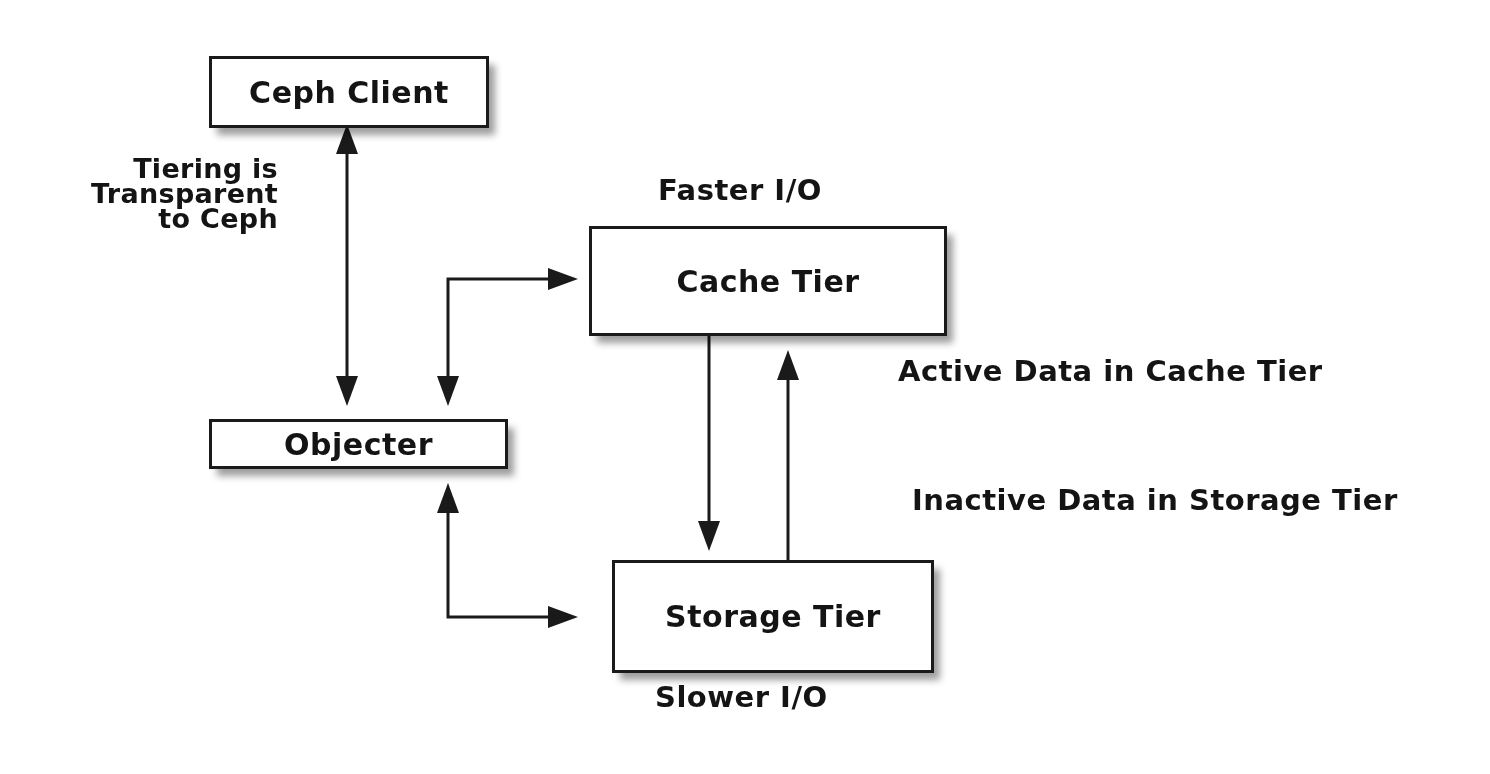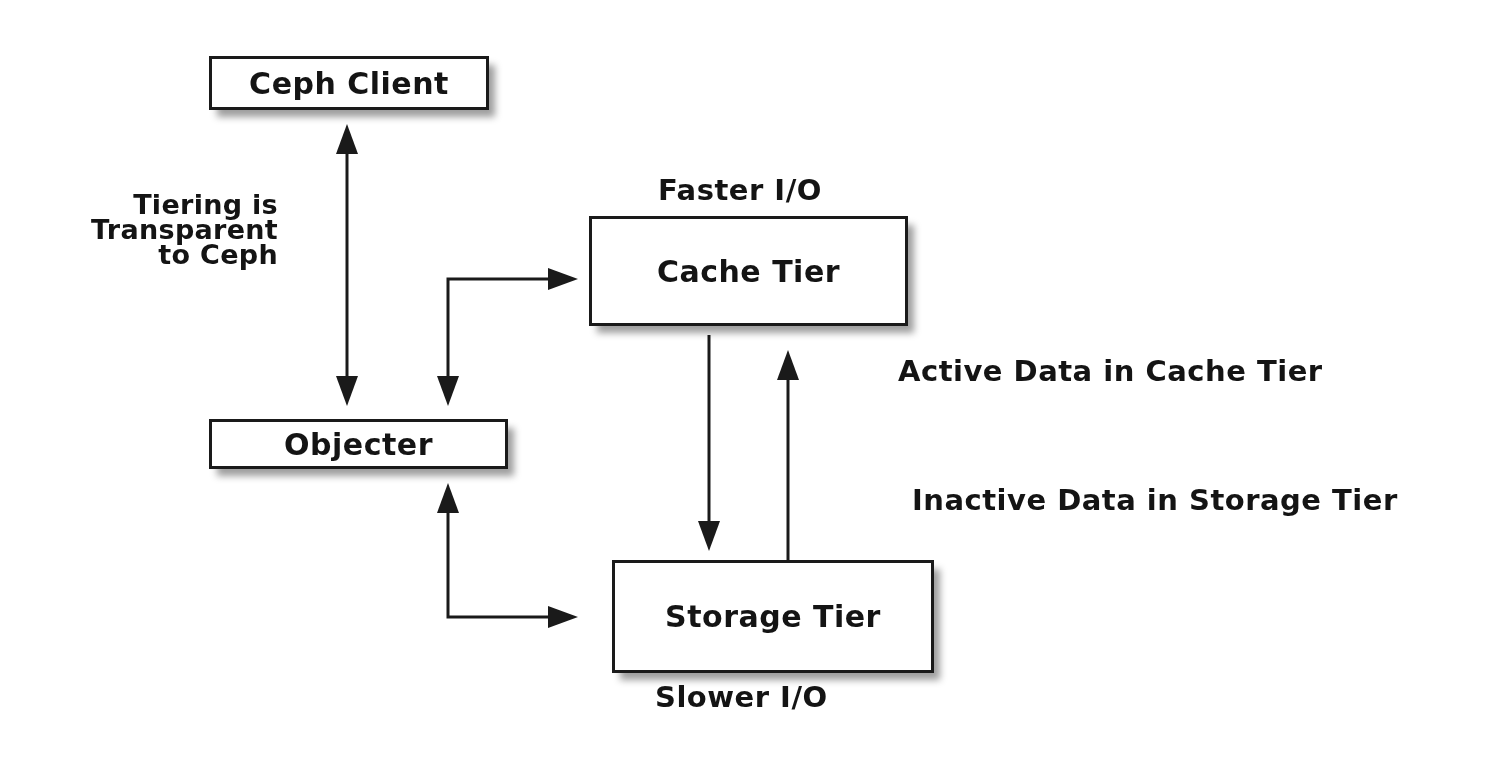--- a/index.html
+++ b/index.html
@@ -18,37 +18,36 @@
   .edge-head { fill:var(--line); stroke:none; }
   .node {
     position:absolute; box-sizing:border-box;
     background:var(--box_fill);
     border:3px solid var(--line);
     box-shadow:7px 8px 7px -1px rgba(0,0,0,0.38);
     display:flex; align-items:center; justify-content:center;
     font-weight:700; font-size:30px; letter-spacing:0.5px;
     white-space:nowrap;
   }
-  .node-ceph-client  { left:209px; top:56px;  width:280px; height:54px;justify-content:center; }
+  .node-ceph-client  { left:209px; top:56px;  width:280px; height:72px;justify-content:center; }
   .node-objecter     { left:209px; top:419px; width:299px; height:50px; }
-  .node-cache-tier   { left:589px; top:216px; width:319px; height:110px; }
+  .node-cache-tier   { left:589px; top:226px; width:358px; height:110px; }
   .node-storage-tier { left:588px; top:560px; width:322px; height:113px;margin-left:24px; }
   .free-label {
     position:absolute; font-weight:700; font-size:29px;
     line-height:1; white-space:nowrap; letter-spacing:0.5px;
   }
   .label-faster-io    { left:658px; top:176px; }
   .label-slower-io    { left:655px; top:683px; }
   .label-active-data  { left:898px; top:357px; }
   .label-inactive-data{ left:912px; top:486px; }
   .tiering-note {
     position:absolute; left:58px; top:156px; width:220px;
     text-align:right; font-weight:700; font-size:27px; line-height:25px;
     letter-spacing:0.3px;
-    margin-top:36px;
   }
 </style>
 </head>
 <body>
 
 <div class="stage">
 
   <svg class="edges-layer" viewBox="0 0 1490 774" xmlns="http://www.w3.org/2000/svg">
 
     <g aria-label="Ceph Client and Objecter, double-headed vertical arrow">

